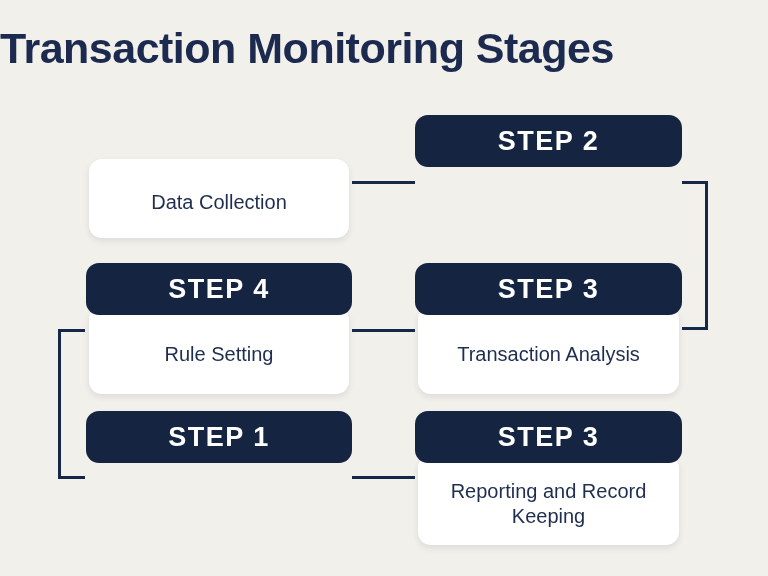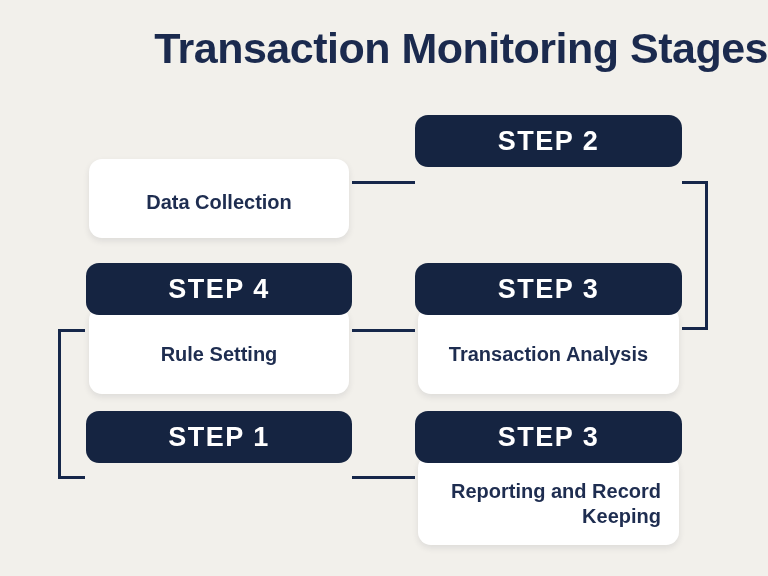--- a/index.html
+++ b/index.html
@@ -10,41 +10,41 @@
   }
   .canvas {
     position: relative;
     width: 768px; height: 576px;
     background: #F2F0EB;
     overflow: hidden;
   }
   .page-title {
     position: absolute;
     top: 24px; left: 0; width: 768px;
-    text-align: right;
+    text-align: left;
     font-size: 43px;
     font-weight: 800;
     letter-spacing: -0.5px;
     color: #1B2A4E;
   }
   .step-box { position: absolute; }
   .step-body {
     position: absolute;
     left: 3px; right: 3px; top: 44px; bottom: 0;
     background: #FFFFFF;
     border-radius: 13px;
     box-shadow: 0 3px 6px rgba(40,40,60,0.10);
     display: flex;
     align-items: center;
     justify-content: center;
     padding: 8px 18px 0 18px;
     box-sizing: border-box;
-    text-align: right;
+    text-align: center;
     font-size: 20px;
-    font-weight: 700;
+    font-weight: 400;
     color: #1E2D50;
     line-height: 1.25;
   }
   .step-header {
     position: absolute;
     left: 0; right: 0; top: 0;
     height: 52px;
     background: #152441;
     border-radius: 13px;
     display: flex;

